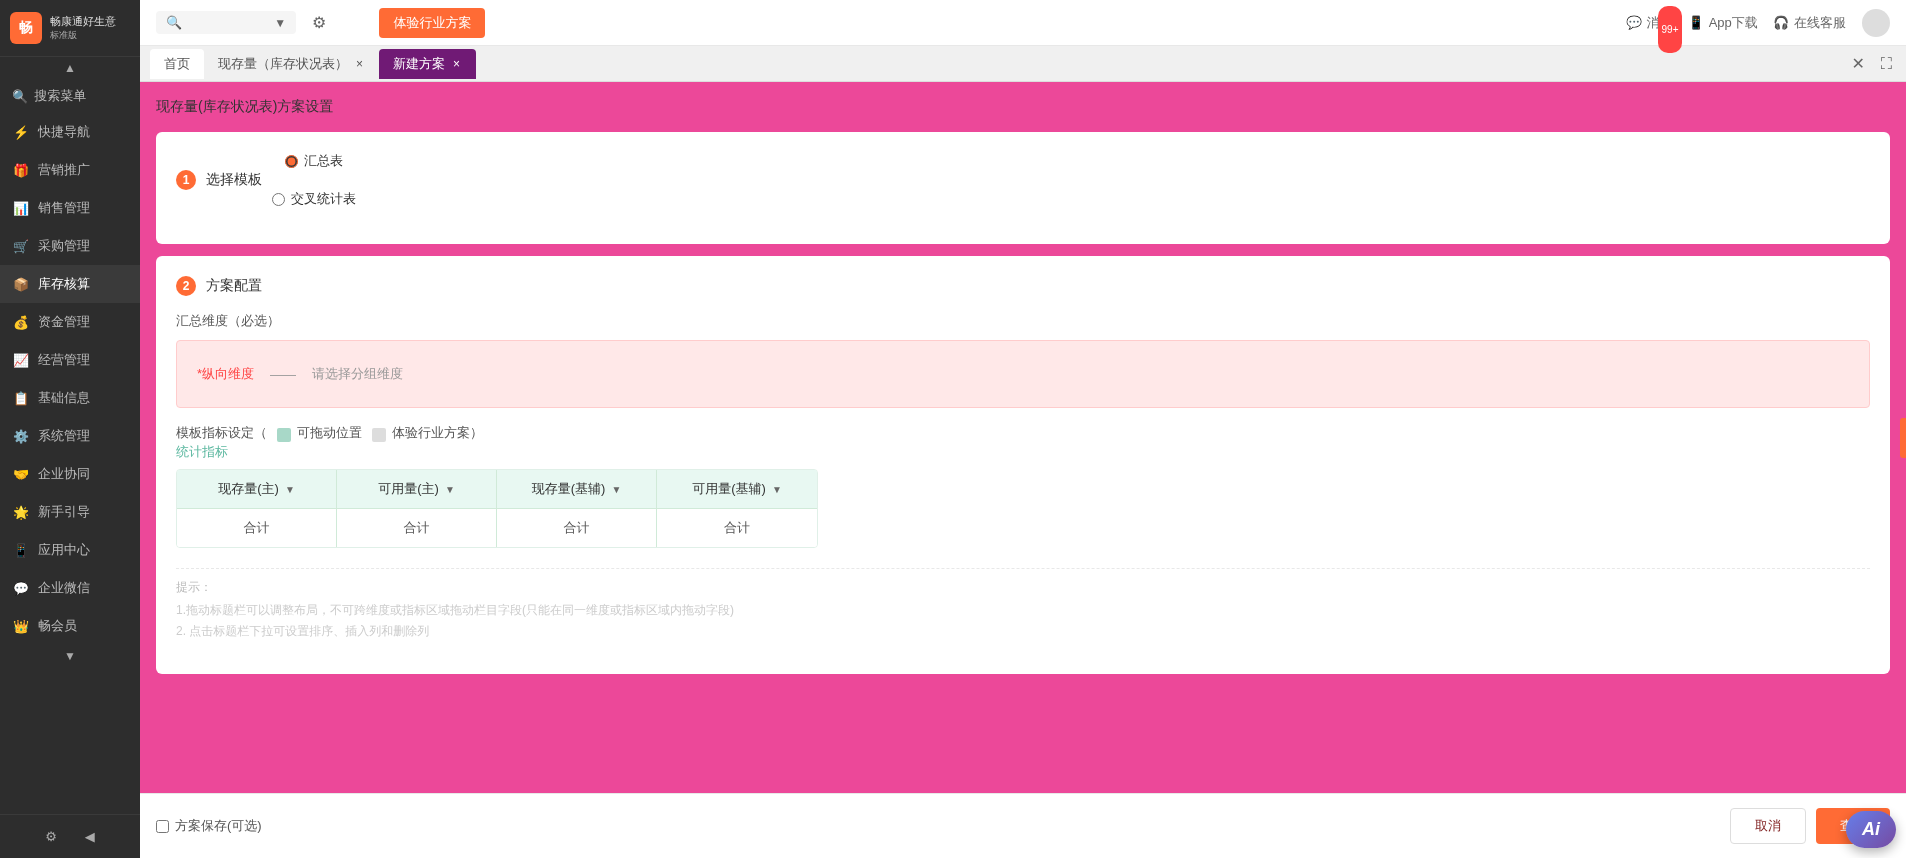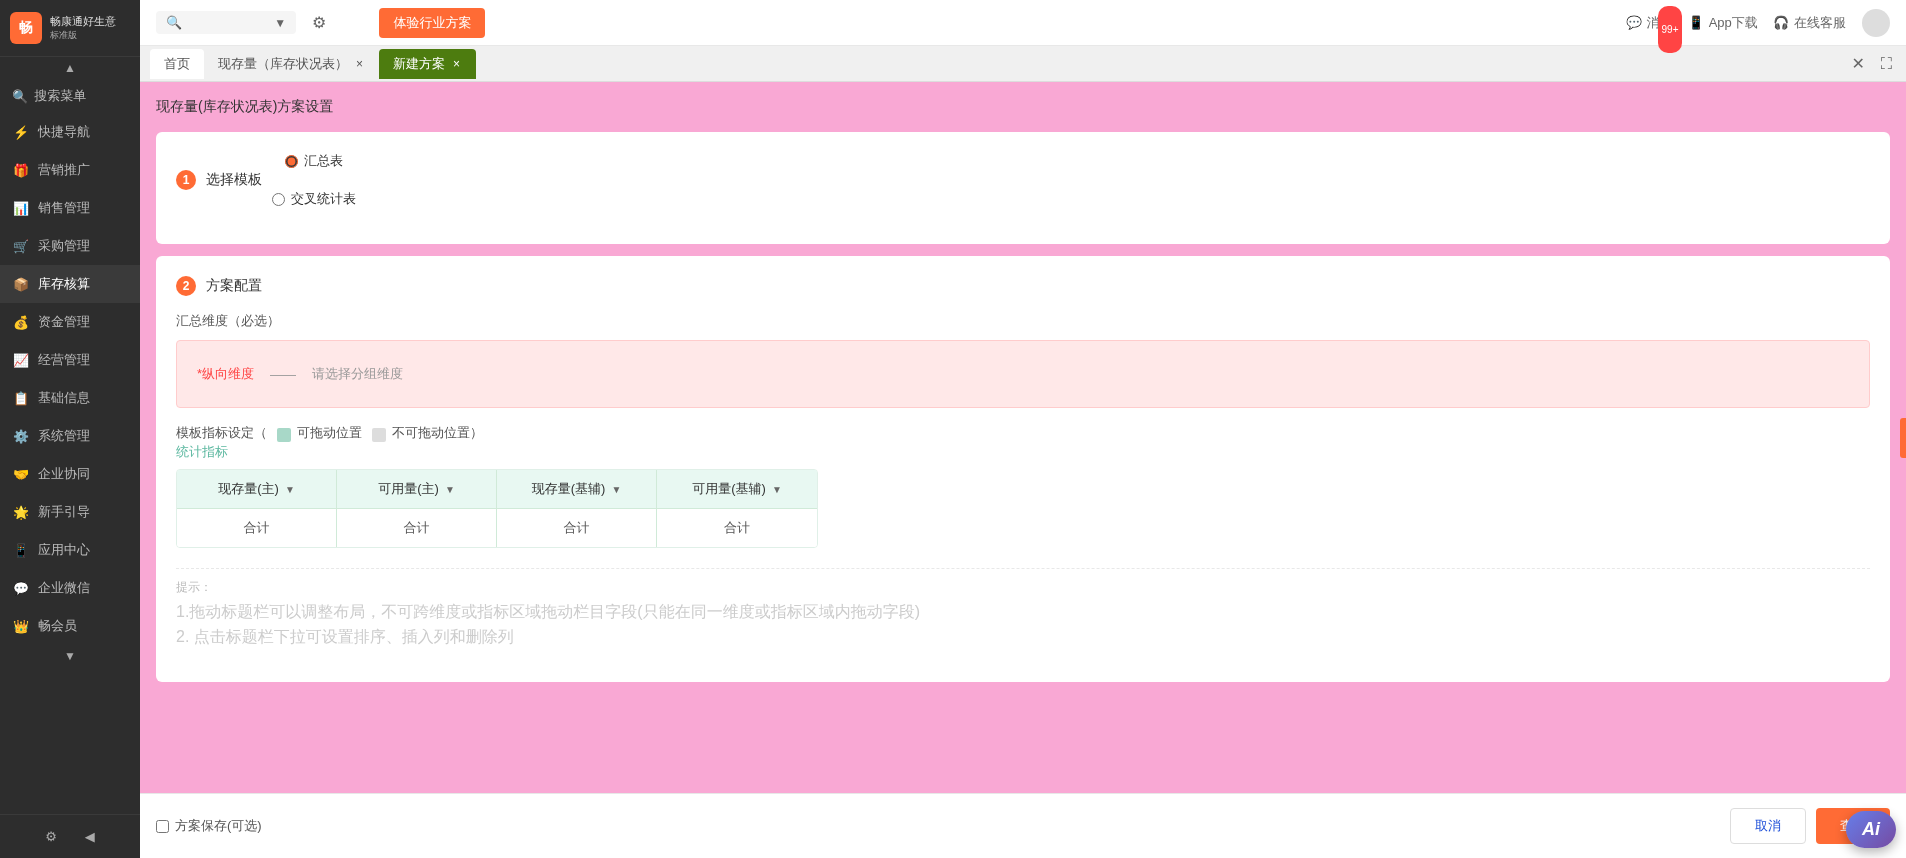--- a/index.html
+++ b/index.html
@@ -207,38 +207,38 @@
       cursor: pointer;
       font-size: 13px;
       color: #555;
       border-radius: 4px 4px 0 0;
       white-space: nowrap;
     }
     .tab-item.home {
       background: #fff;
     }
     .tab-item.active {
-      background: #4d7c0f;
+      background: #701a75;
       color: white;
     }
     .tab-close {
       background: none;
       border: none;
       cursor: pointer;
       font-size: 12px;
       color: inherit;
       padding: 0 2px;
       line-height: 1;
     }
 
     
     .content {
       flex: 1;
       overflow-y: auto;
-      background: #f9a8d4;
+      background: #ec4899;
       padding: 16px;
       position: relative;
     }
 
     .page-title {
       font-size: 14px;
       color: #333;
       margin-bottom: 16px;
       font-weight: normal;
     }
@@ -409,21 +409,21 @@
       margin-top: 20px;
       padding: 10px 0;
       border-top: 1px dashed #e8e8e8;
     }
     .hint-title {
       font-size: 12px;
       color: #bbb;
       margin-bottom: 6px;
     }
     .hint-item {
-      font-size: 16px;
+      font-size: 12px;
       color: #ccc;
       margin-bottom: 4px;
     }
 
     
     .content-footer {
       border-top: 1px solid #e8e8e8;
       padding: 14px 16px;
       display: flex;
       align-items: center;
@@ -444,21 +444,21 @@
       display: flex;
       gap: 10px;
     }
     .cancel-btn {
       background: #fff;
       border: 1px solid #ddd;
       border-radius: 4px;
       padding: 8px 24px;
       cursor: pointer;
       font-size: 13px;
-      color: #1d4ed8;
+      color: #7f1d1d;
     }
     .query-btn {
       background: #ff6b35;
       border: none;
       border-radius: 4px;
       padding: 8px 24px;
       cursor: pointer;
       font-size: 13px;
       color: #fff;
     }
@@ -681,21 +681,21 @@
 
       <div class="indicator-section">
         <div class="indicator-header">
           <span>模板指标设定（</span>
           <span class="indicator-toggle">
             <span class="toggle-box"></span>
             <span>可拖动位置</span>
           </span>
           <span class="indicator-toggle">
             <span class="toggle-box-grey"></span>
-            <span>不可拖动位置）</span>
+            <span>体验行业方案）</span>
           </span>
         </div>
 
         <div class="stats-title">统计指标</div>
 
         <div class="stats-table">
           <div class="stats-table-header">
             <div class="stats-col">
               <div class="stats-col-header">
                 <span>现存量(主)</span>

